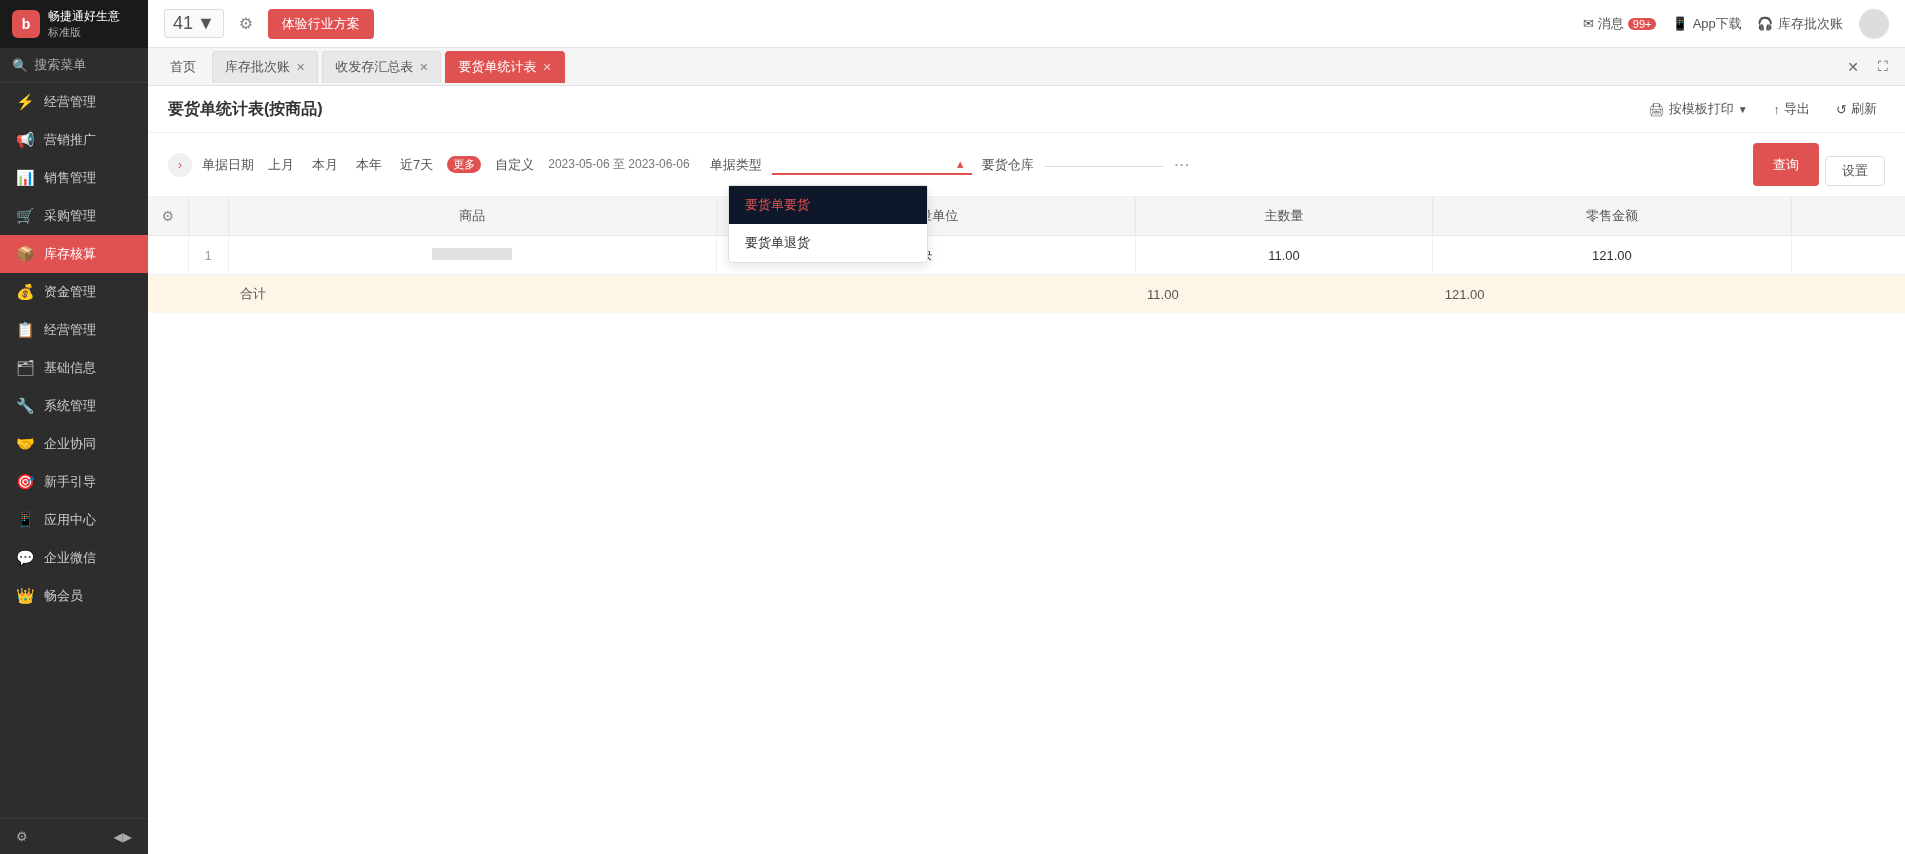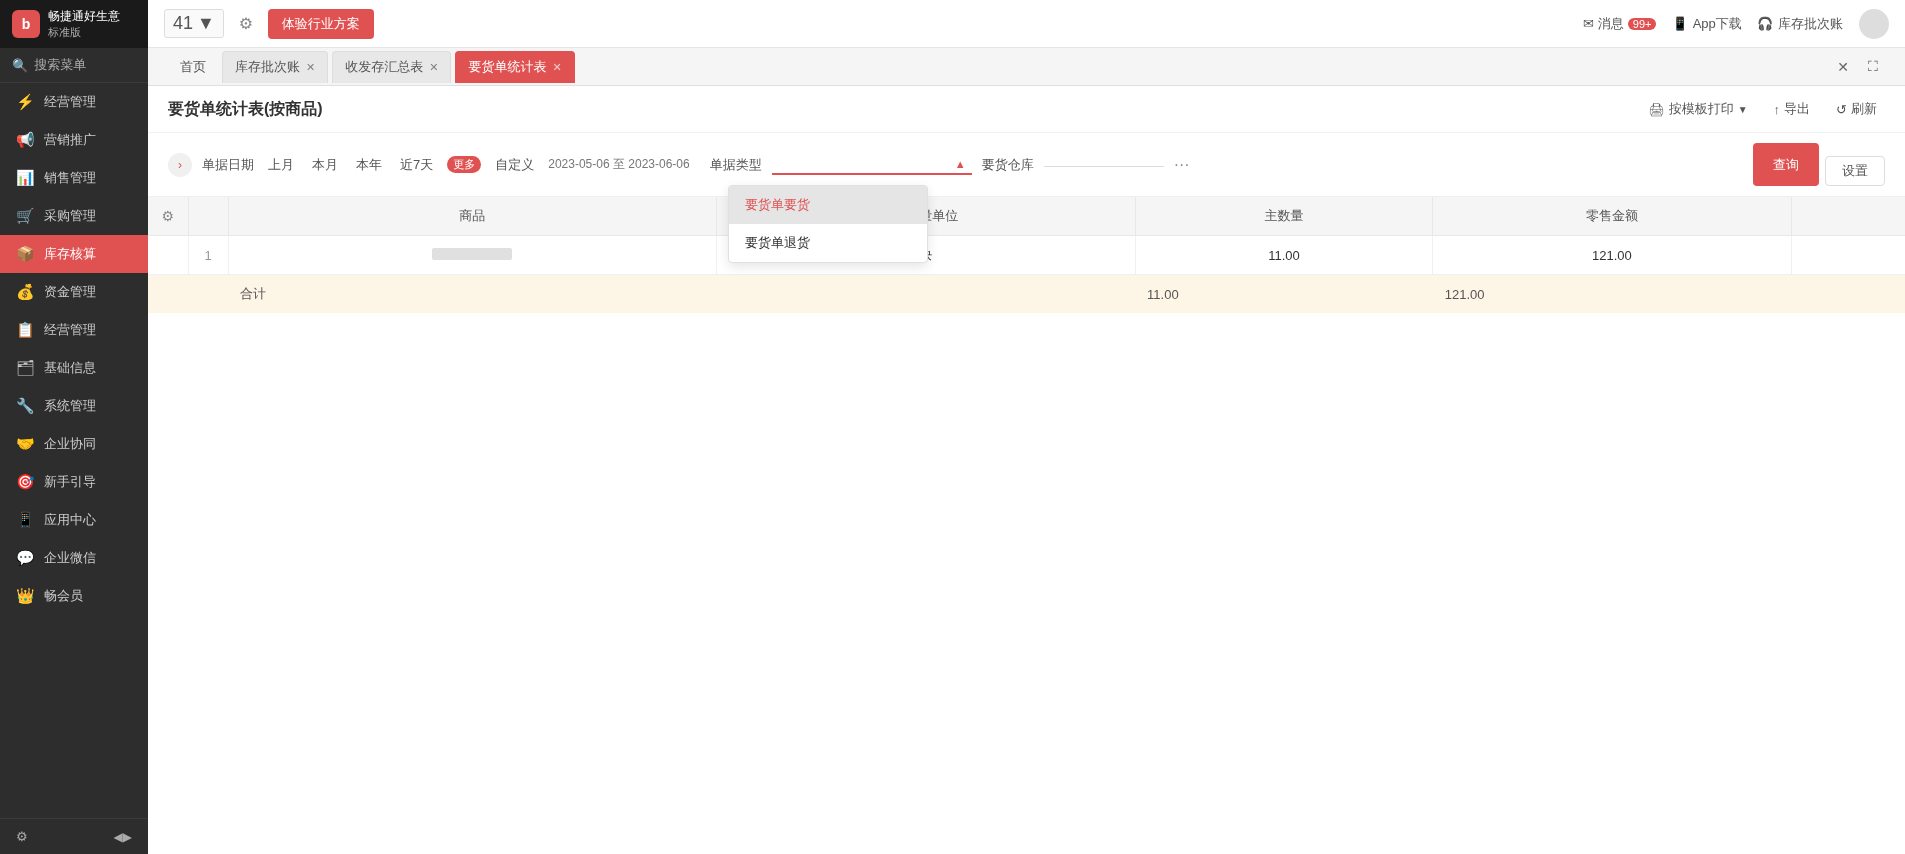--- a/index.html
+++ b/index.html
@@ -157,21 +157,21 @@
       height: 30px;
       background: #ddd;
       border-radius: 50%;
     }
 
     
     .tabbar {
       background: #f5f5f5;
       display: flex;
       align-items: center;
-      padding: 0 20px;
+      padding: 0 10px;
       border-bottom: 1px solid #e0e0e0;
       flex-shrink: 0;
       height: 38px;
       gap: 4px;
     }
     .tab {
       display: flex;
       align-items: center;
       gap: 6px;
       padding: 6px 12px;
@@ -348,21 +348,21 @@
       border-radius: 4px;
       box-shadow: 0 4px 12px rgba(0,0,0,0.1);
       min-width: 200px;
     }
     .dropdown-item {
       padding: 10px 16px;
       cursor: pointer;
       font-size: 13px;
       color: #333;
     }
-    .dropdown-item.selected { background: #e5e5e5; color: #e05252; font-family: Liberation Mono, monospace; }
+    .dropdown-item.selected { background: #0f172a; color: #e05252; font-family: Liberation Mono, monospace; }
 
     
     .table-wrapper {
       padding: 0 0;
       overflow: auto;
     }
     table {
       width: 100%;
       border-collapse: collapse;
       font-size: 13px;

